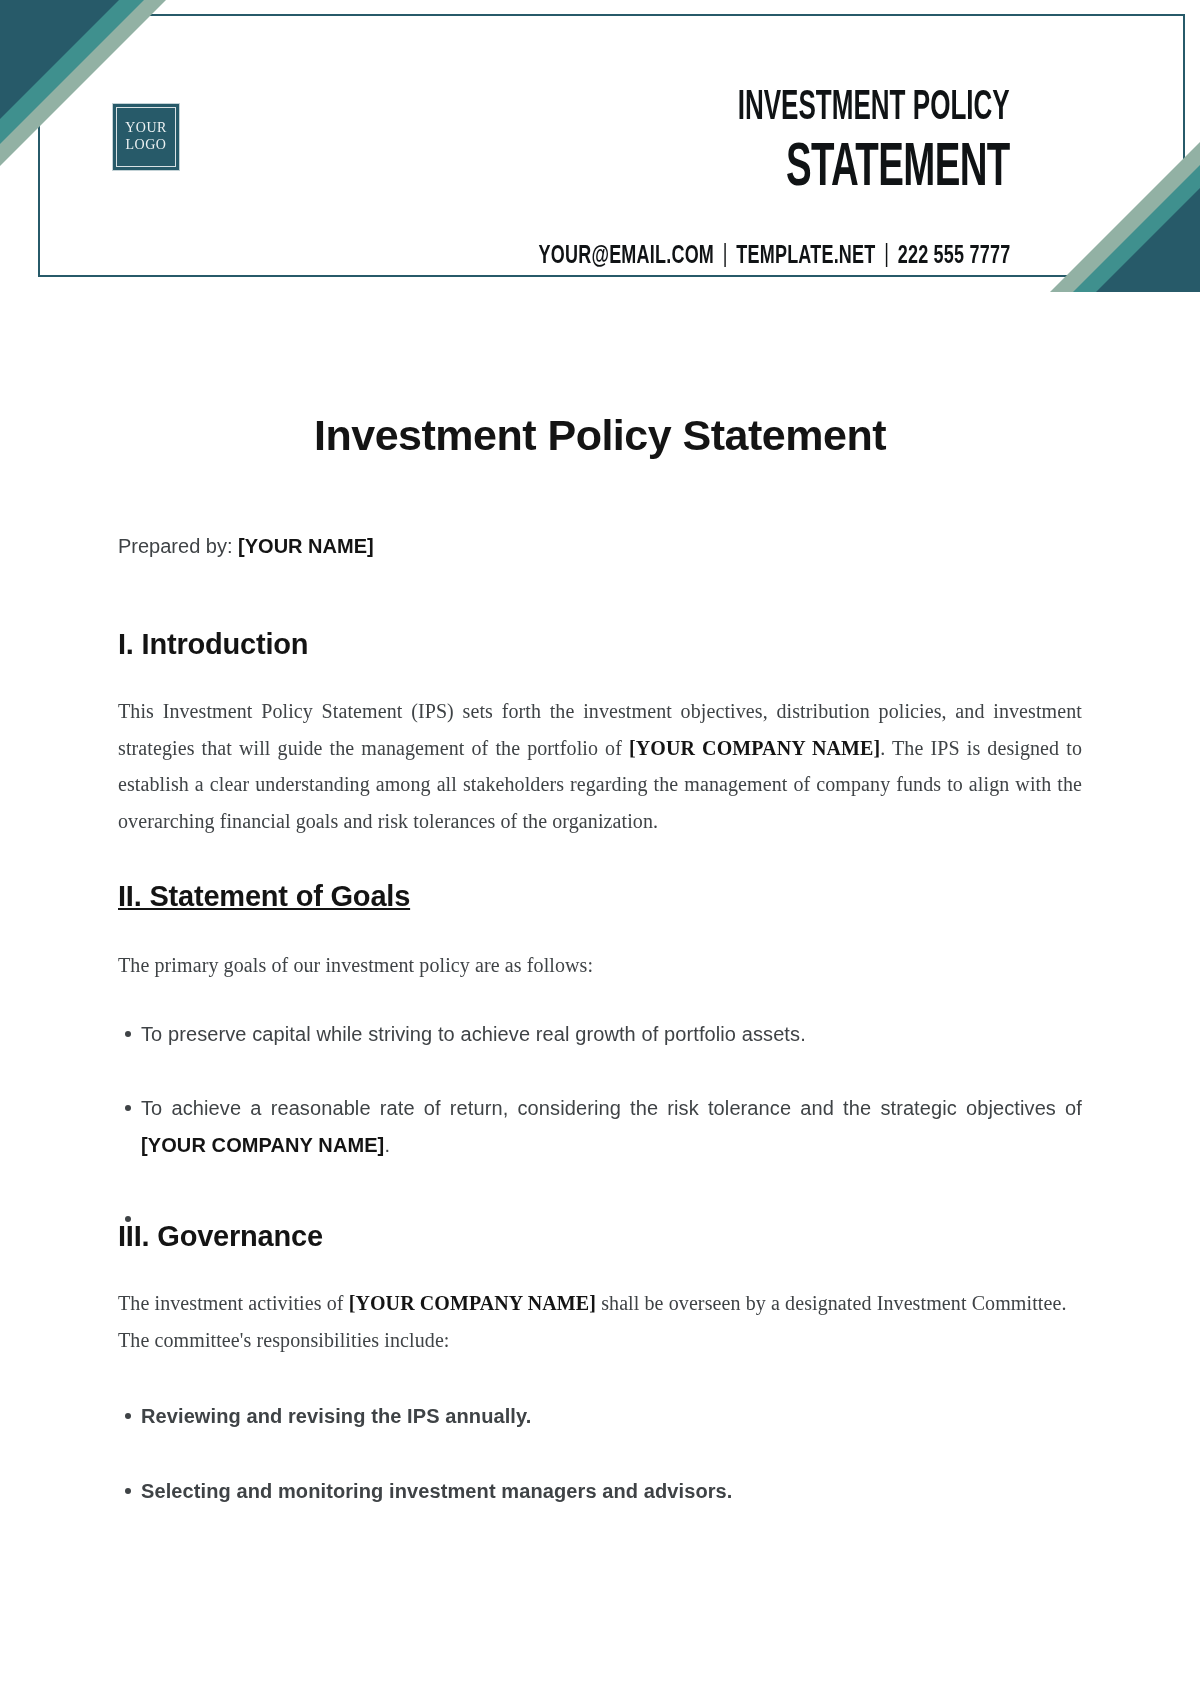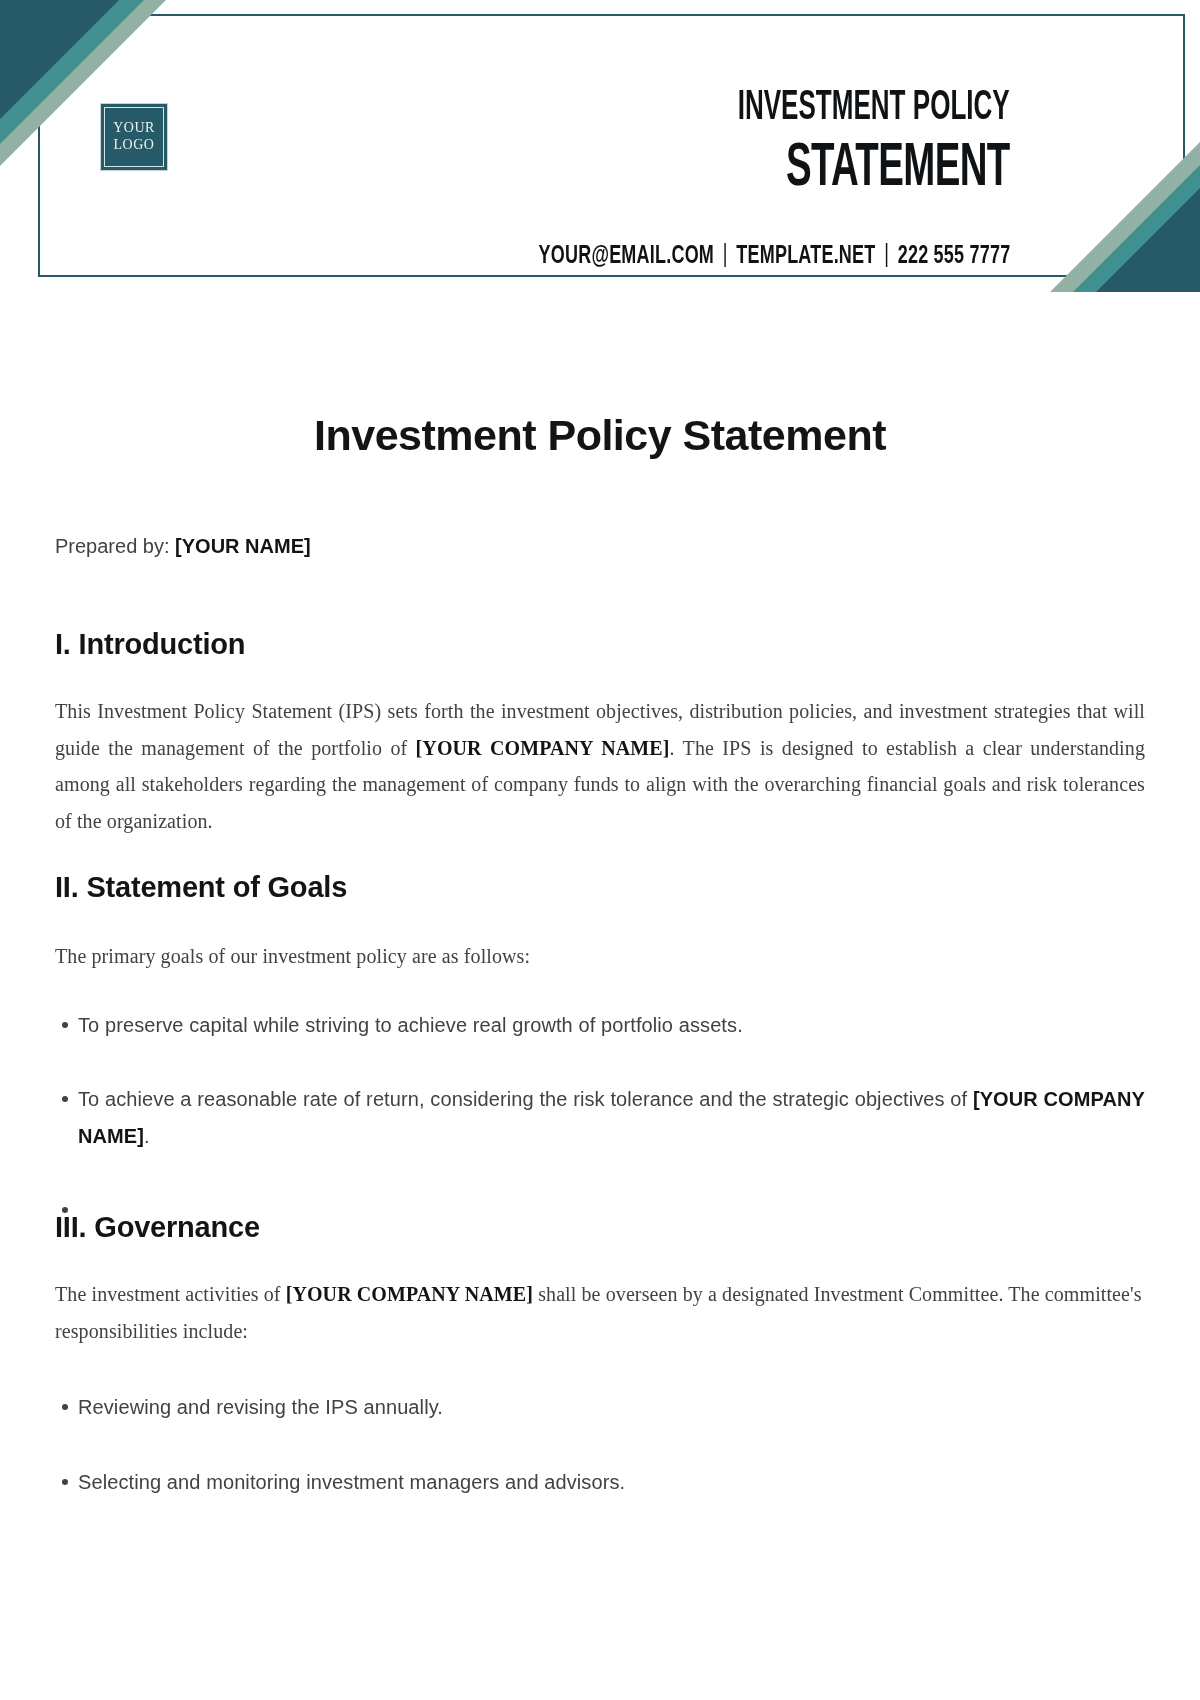--- a/index.html
+++ b/index.html
@@ -25,21 +25,21 @@
   .corner-tl .t-mid  { width: 144px; height: 144px; background: var(--teal-mid, #3f908e); }
   .corner-tl .t-dark { width: 119px; height: 119px; background: var(--teal-dark, #275a69); }
 
   .corner-br { position: absolute; right: 0; top: 142px; width: 150px; height: 150px; z-index: 3; }
   .corner-br .tri { position: absolute; right: 0; bottom: 0; clip-path: polygon(100% 0, 100% 100%, 0 100%); }
   .corner-br .t-sage { width: 150px; height: 150px; background: var(--sage, #92b1a4); }
   .corner-br .t-mid  { width: 127px; height: 127px; background: var(--teal-mid, #3f908e); }
   .corner-br .t-dark { width: 104px; height: 104px; background: var(--teal-dark, #275a69); }
 
   .logo {
-    position: absolute; left: 100px; top: 103px;
+    position: absolute; left: 112px; top: 103px;
     width: 66px; height: 66px;
     background: var(--teal-dark, #275a69);
     border: 1px solid #c3d2d6;
     display: flex; align-items: center; justify-content: center;
     z-index: 2;
   }
   .logo::after {
     content: ""; position: absolute; inset: 3px;
     border: 1px solid rgba(255,255,255,.82);
   }
@@ -52,41 +52,41 @@
 
   .masthead { position: absolute; top: 84px; right: 190px; text-align: right; color: #101315; z-index: 2; }
   .cond { display: inline-block; transform: scaleX(.62); transform-origin: 100% 50%; white-space: nowrap; font-weight: 700; }
   .ht1 { font-size: 42px; line-height: 1; }
   .ht2 { font-size: 62px; line-height: 1; margin-top: 7px; letter-spacing: -1px; }
   .contact { margin-top: 45px; font-size: 25px; }
   .contact .cond { transform: scaleX(.72); letter-spacing: .3px; }
   .pipe { font-weight: 400; padding: 0 12px; position: relative; top: -1px; }
 
   
-  .content { position: relative; padding: 0 55px; color: var(--text-body, #3f4346); }
+  .content { position: relative; padding: 0 118px; color: var(--text-body, #3f4346); }
   .doc-title {
     margin: 0; padding-top: 411px;
     text-align: center; font-size: 43px; line-height: 1.15;
     font-weight: 700; color: #141414; letter-spacing: -.5px;
   }
   .byline { margin-top: 70px; font-size: 20px; line-height: 33px; }
   .byline b { color: #141414; }
 
   h2 { font-size: 29px; font-weight: 700; color: #141414; line-height: 34px; margin: 0; letter-spacing: -.2px; }
   .h-intro { margin-top: 64px; }
-  .h-goals { margin-top: 31px; }
+  .h-goals { margin-top: 40px; text-decoration: underline; }
   .h-gov   { margin-top: 56px; }
 
   .para { margin: 32px 0 0; font-size: 20px; line-height: 36.5px; letter-spacing: .1px; font-family: Liberation Serif, serif; }
   .justify { text-align: justify; }
   .lead { margin-top: 34px; }
   b { font-weight: 700; color: #141414; }
 
   .bullets { list-style: none; margin: 32px 0 0; padding: 0; }
-  .bullets.gov { margin-top: 40px; }
+  .bullets.gov { margin-top: 40px; font-weight: bold; }
   .bullets li {
     position: relative; padding-left: 23px;
     font-size: 20px; line-height: 36.5px; letter-spacing: .1px;
     text-align: justify;
   }
   .bullets li + li { margin-top: 38px; }
   .dot {
     position: absolute; left: 7px; top: 15px;
     width: 6px; height: 6px; border-radius: 50%;
     background: #3f4346;

